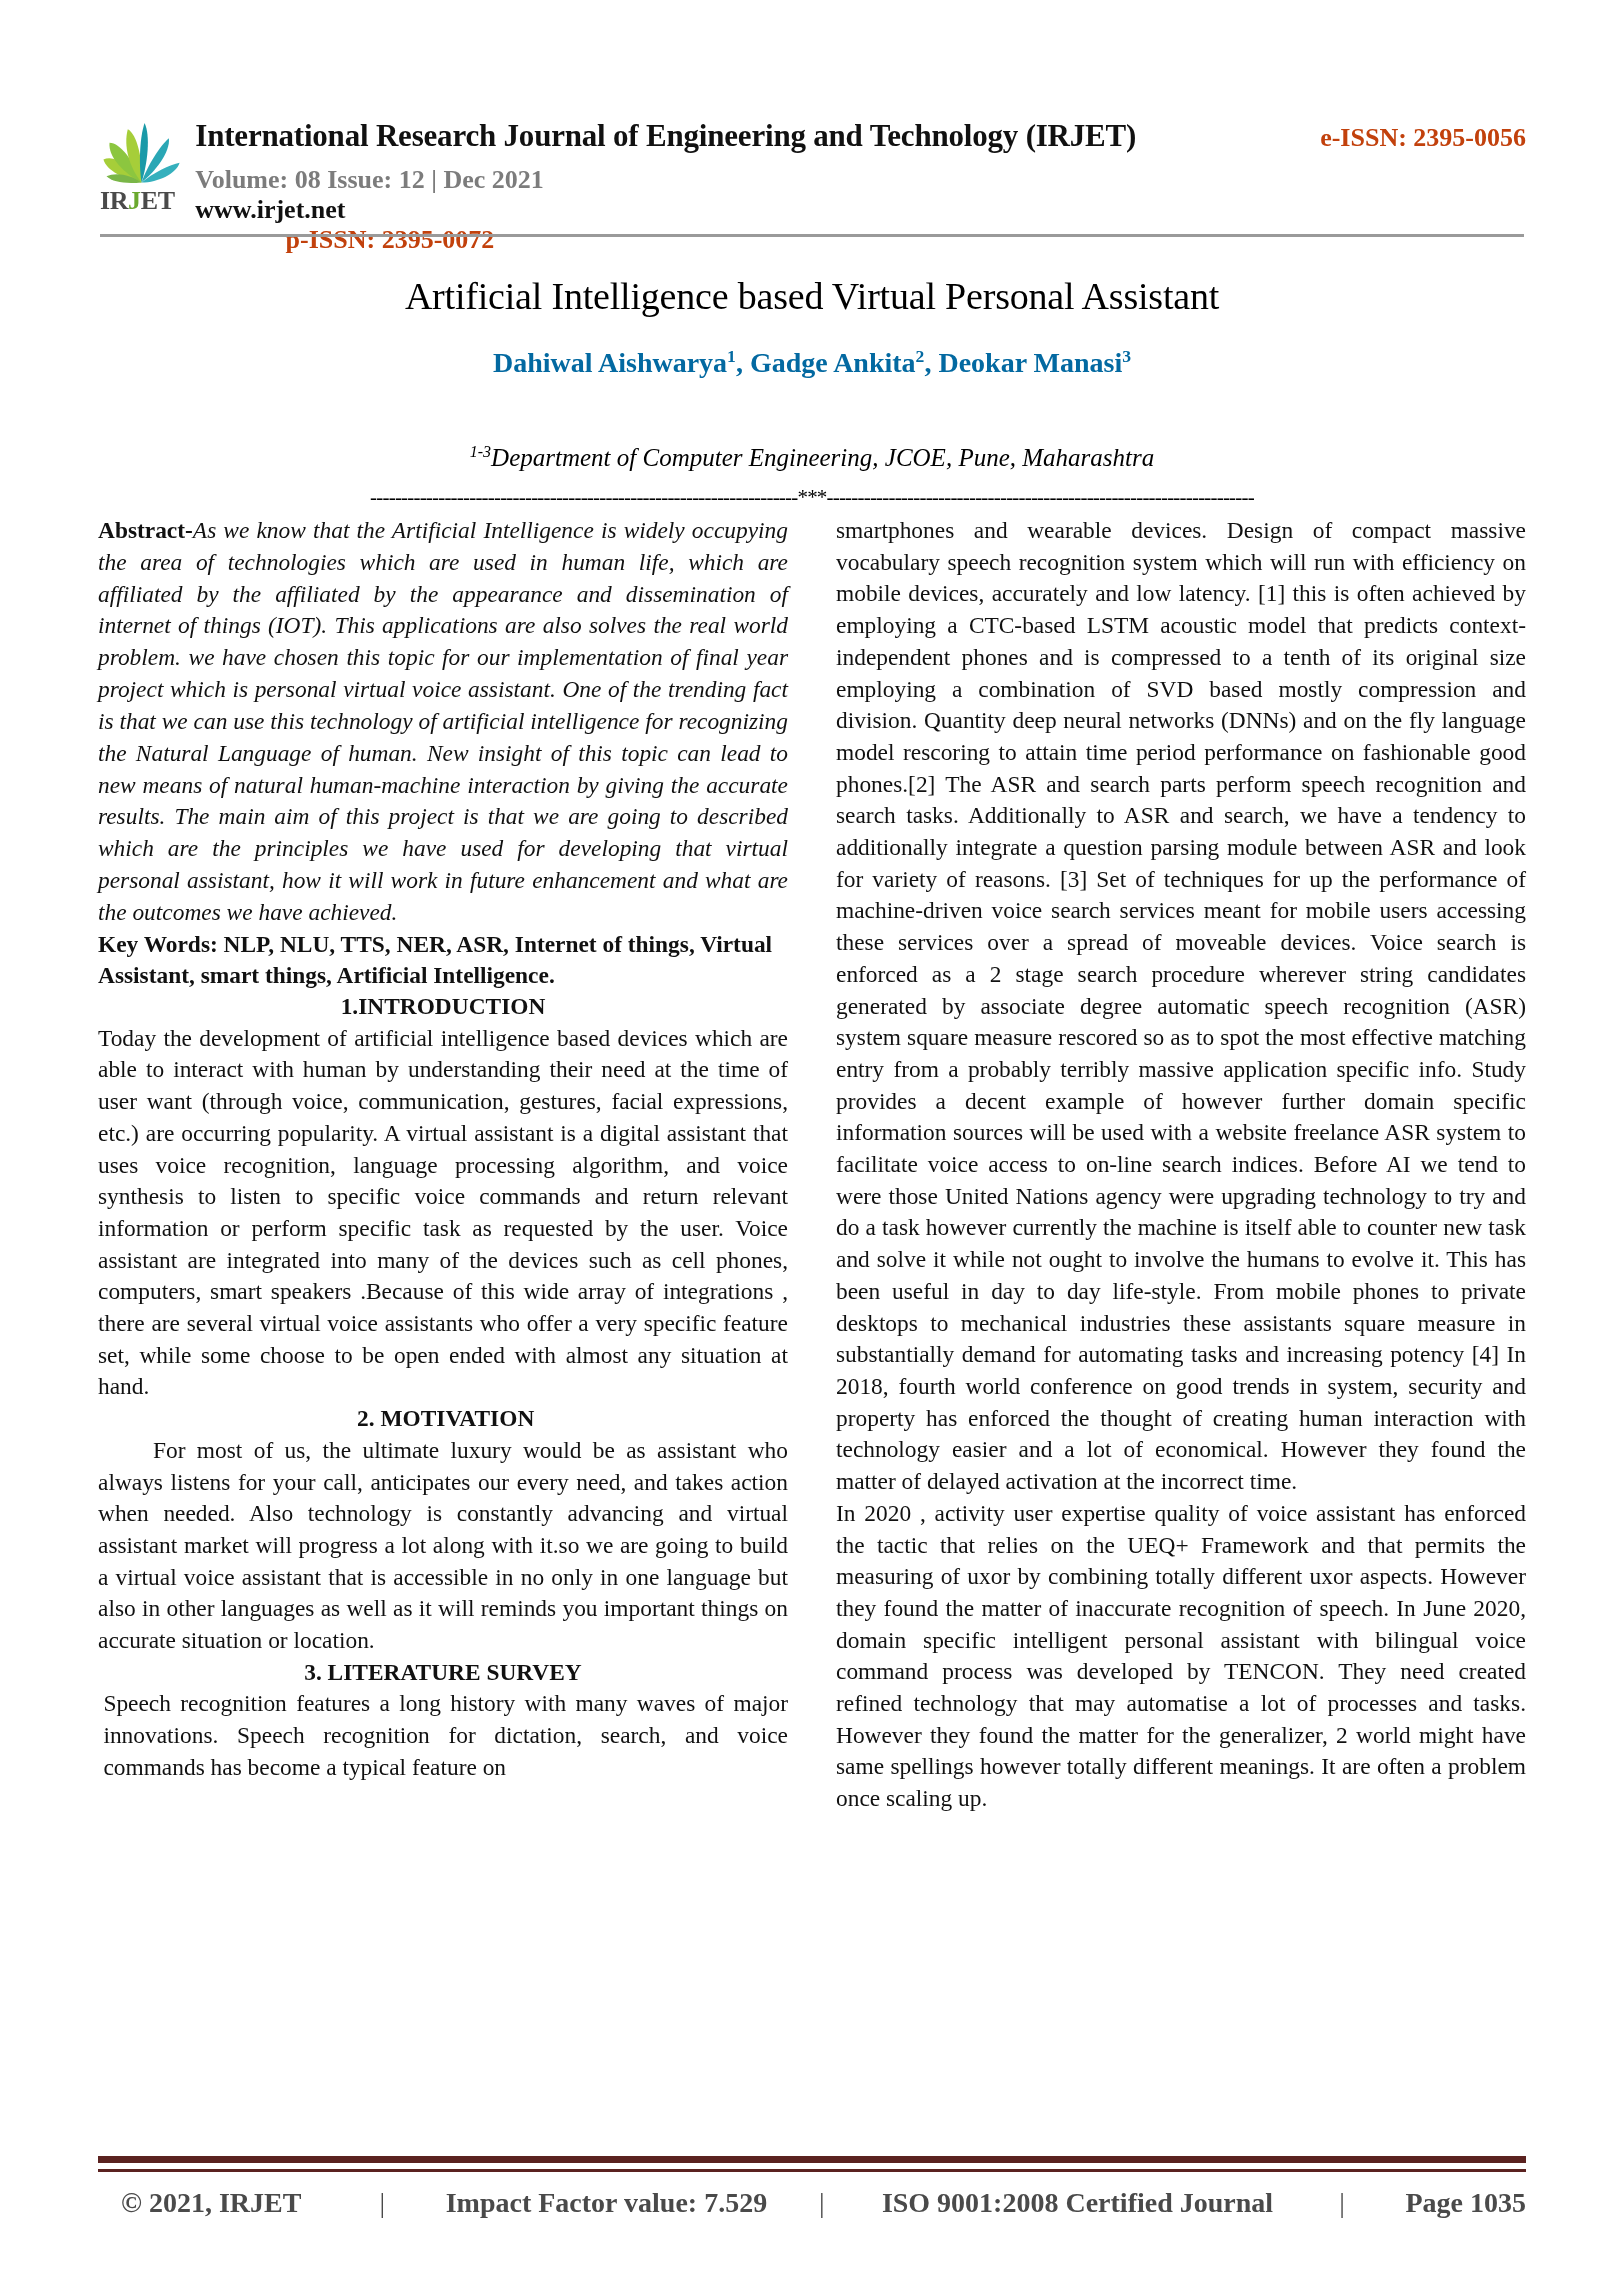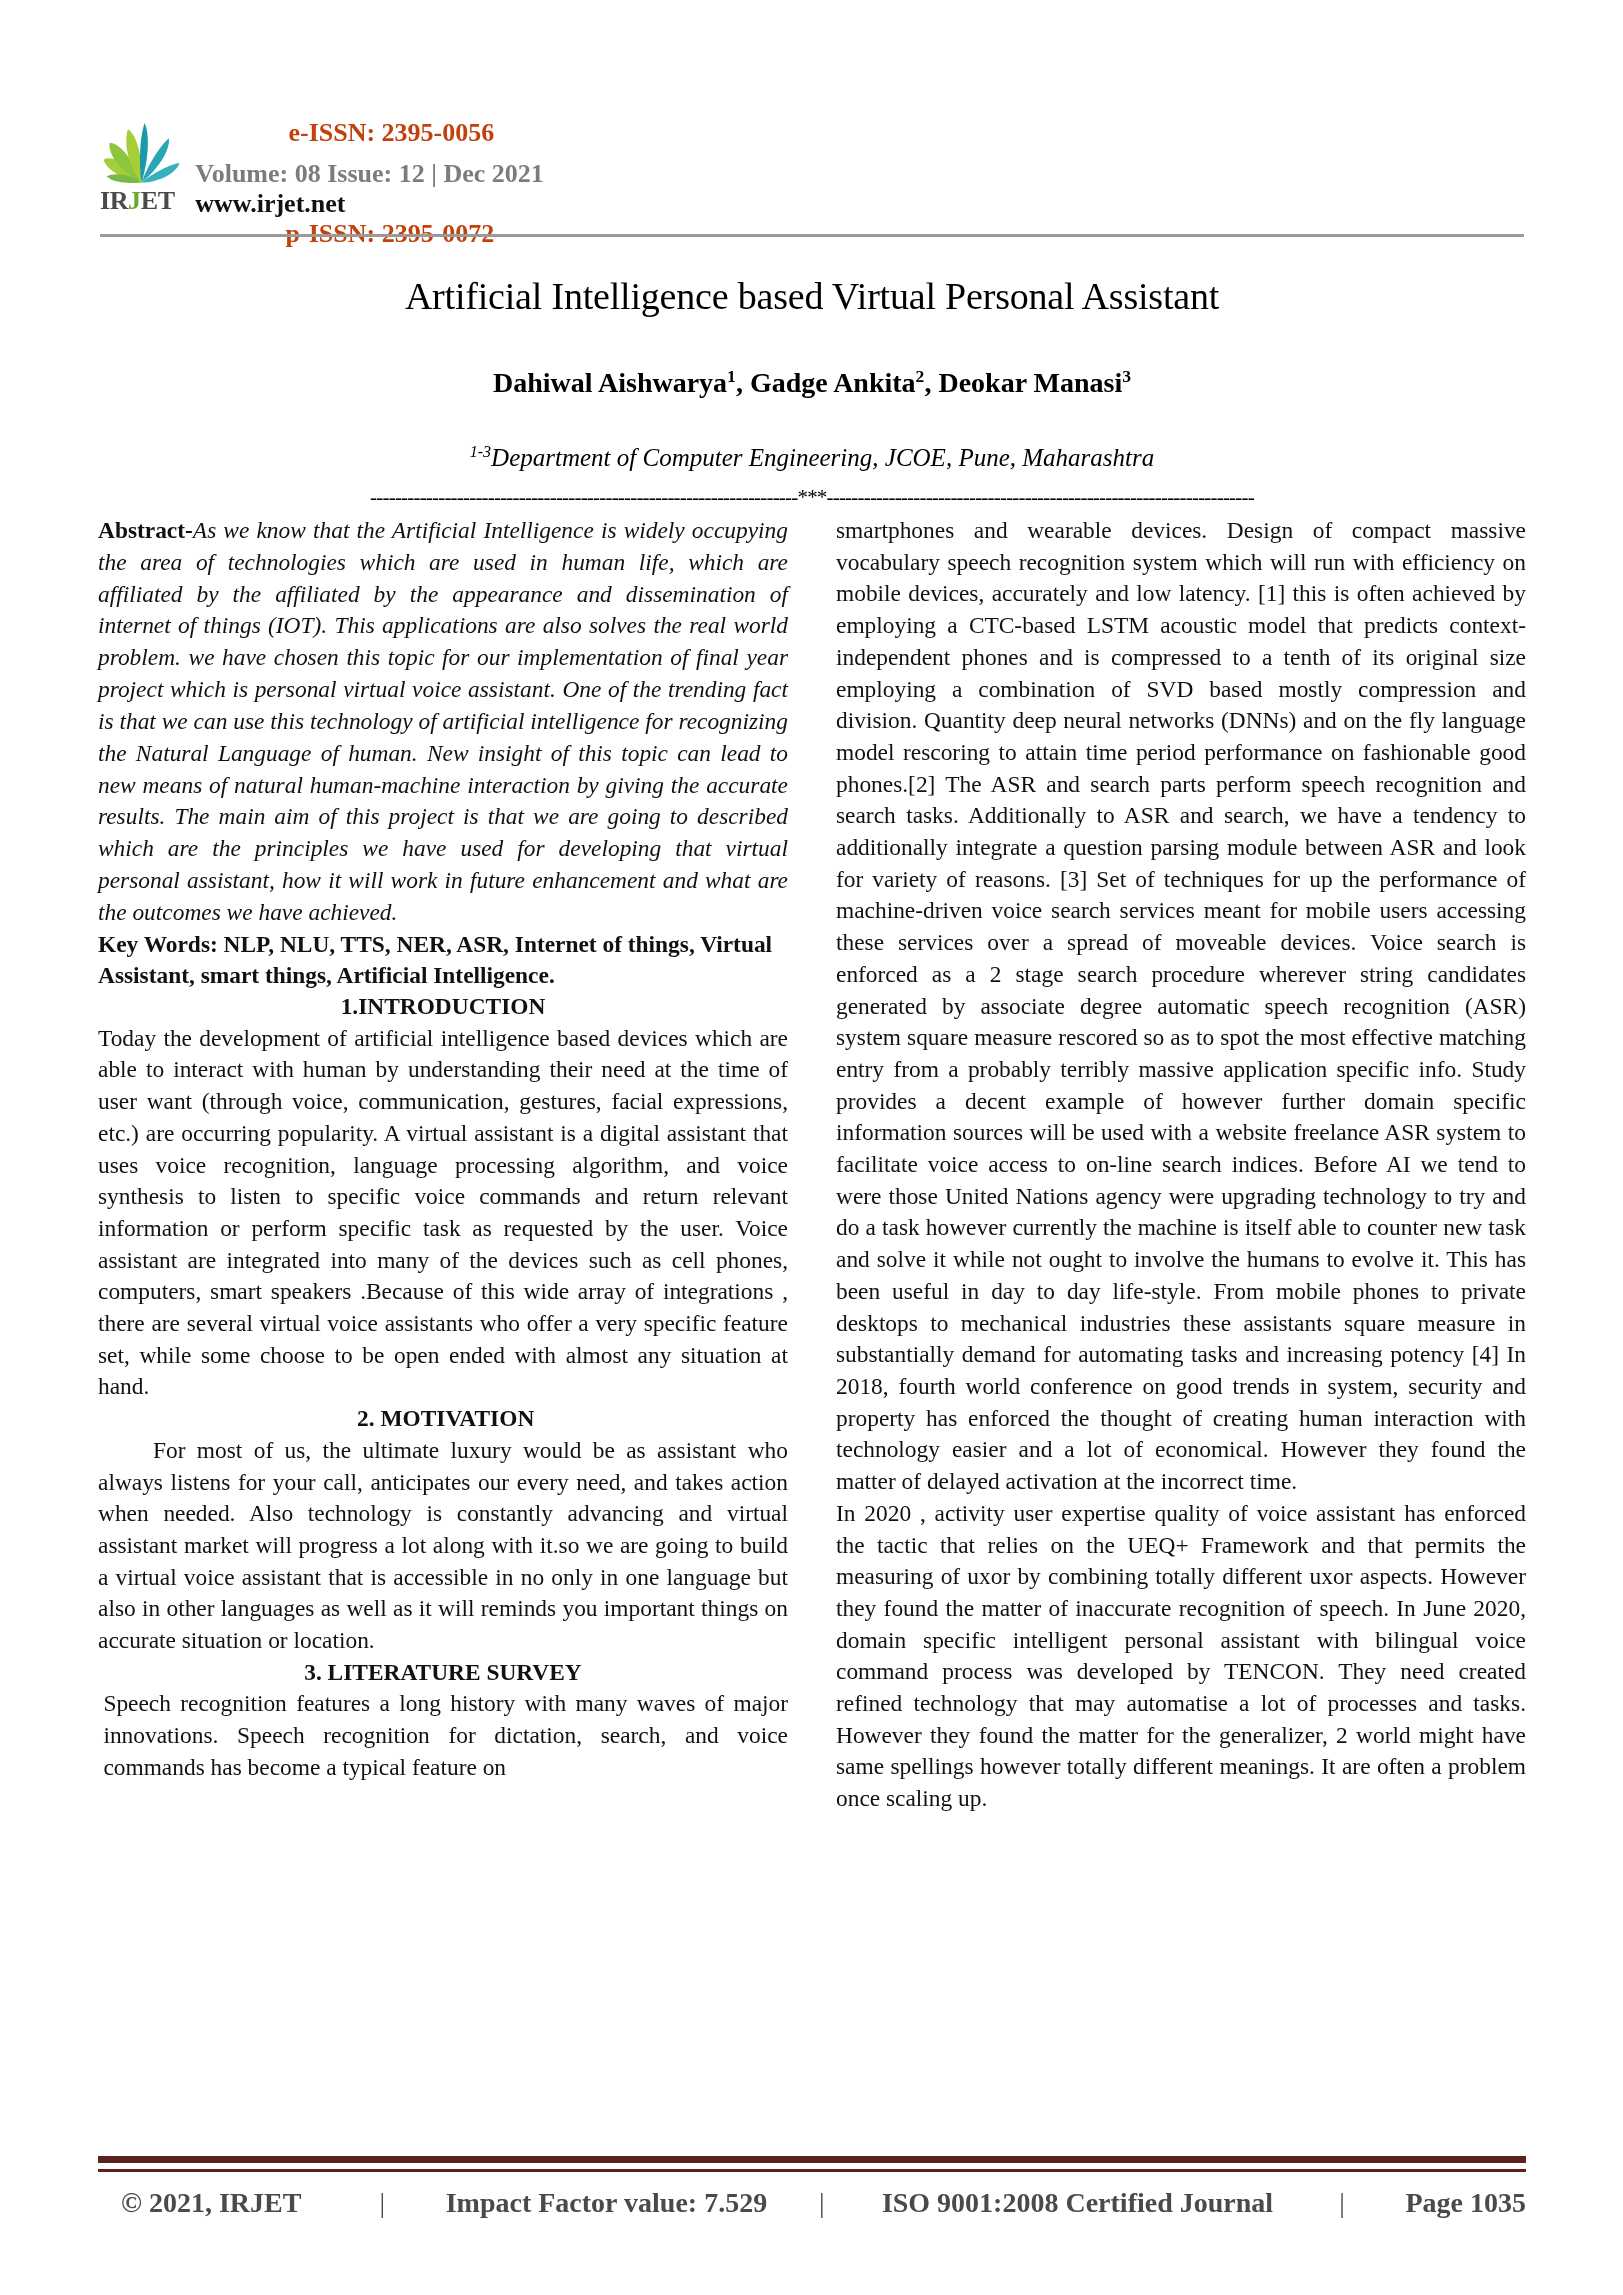--- a/index.html
+++ b/index.html
@@ -121,27 +121,27 @@
     text-align: center;
     font-family: "Liberation Serif", serif;
     font-weight: normal;
     font-size: 38px;
     letter-spacing: -0.2px;
     color: #000;
   }
   .authors {
     position: absolute;
     left: 100px;
-    top: 366px;
+    top: 346px;
     width: 1424px;
     text-align: center;
     font-family: "Liberation Serif", serif;
     font-weight: bold;
     font-size: 28px;
-    color: #000000;
+    color: #0369a1;
   }
   .authors sup { font-size: 17.6px; }
   .affiliation {
     position: absolute;
     left: 100px;
     top: 443px;
     width: 1424px;
     text-align: center;
     font-family: "Liberation Serif", serif;
     font-style: italic;
@@ -274,20 +274,21 @@
           <path d="M54 82 C 68 70, 92 58, 104 56 C 100 70, 76 82, 54 82 Z" fill="#35b0bd"></path>
 
           <path d="M54 82 C 34 84, 16 82, 8 74 C 20 68, 40 72, 54 82 Z" fill="#7ab648"></path>
         </svg>
       </div>
       <div class="logo-wordmark"><span class="wm-ir">IR</span><span class="wm-j">J</span><span class="wm-et">ET</span></div>
     </div>
 
     <div class="header-text">
       <div class="hdr-row hdr-row1">
+        <div class="hdr-title">International Research Journal of Engineering and Technology (IRJET)</div>
         <div class="hdr-issn">e-ISSN: 2395-0056</div>
       </div>
       <div class="hdr-row hdr-row2">
         <div class="hdr-volume">Volume: 08 Issue: 12 | Dec 2021</div>
         <div class="hdr-url">www.irjet.net</div>
         <div class="hdr-issn">p-ISSN: 2395-0072</div>
       </div>
     </div>
   </div>
 

